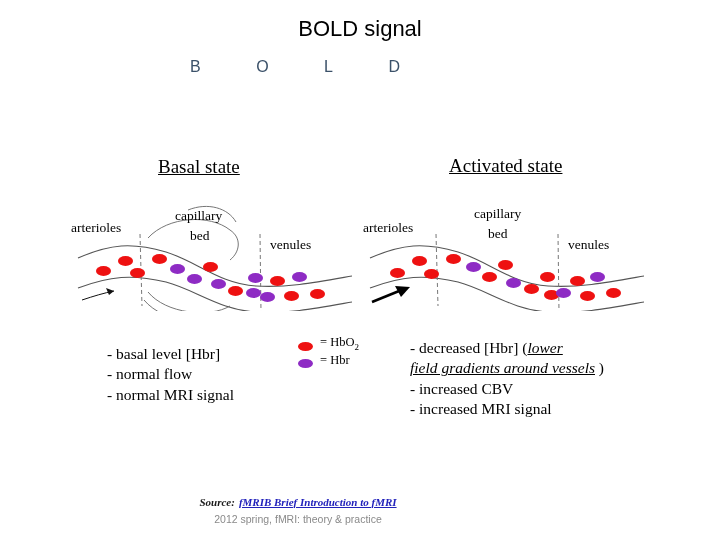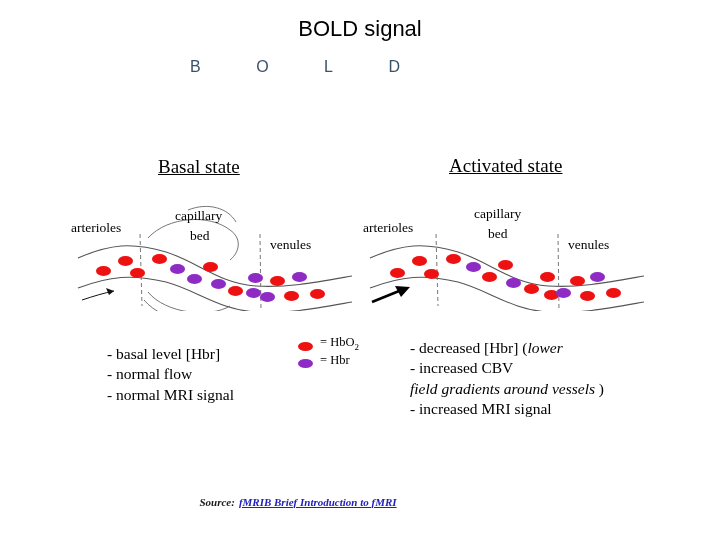--- a/index.html
+++ b/index.html
@@ -54,21 +54,21 @@
   .legend-text sub{font-size:9px;}
 
   
   .bullets{
     position:absolute;font-family:"Liberation Serif", serif;font-size:15.5px;
     color:#000;line-height:1.32;
   }
   #bullets-basal{left:107px;top:344px;width:210px;}
   #bullets-activated{left:410px;top:338px;width:260px;}
   .bullets div{white-space:nowrap;}
-  .it{font-style:italic;}
+  .it{font-style:italic;text-decoration:underline;}
 
   
   #footer{position:absolute;left:0;top:492px;width:596px;text-align:center;}
   .src-label{
     font-family:"Liberation Serif", serif;font-style:italic;font-weight:bold;
     font-size:11px;color:#1a1a1a;
   }
   .src-link{
     font-family:"Liberation Serif", serif;font-style:italic;font-weight:bold;
     font-size:11px;color:#2222bb;text-decoration:underline;
@@ -190,23 +190,24 @@
   </div>
 
   <div class="bullets" id="bullets-basal">
     <div>- basal level [Hbr]</div>
     <div>- normal flow</div>
     <div>- normal MRI signal</div>
   </div>
 
   <div class="bullets" id="bullets-activated">
       <div><span>- decreased [Hbr] (</span><span class="it">lower</span></div>
+      <div><span class="it">field gradients around vessels</span><span> )</span></div>
       <div><span> - increased CBV</span></div>
-      <div><span class="it">field gradients around vessels</span><span> )</span></div>
       <div><span> - increased MRI signal</span></div>
     </div>
 
   <div id="footer">
     <span class="src-label">Source:</span>
     <span class="src-link">fMRIB Brief Introduction to fMRI</span>
+    <span class="src-sub">2012 spring, fMRI: theory &amp; practice</span>
   </div>
 
 </div>
 
 </body></html>

